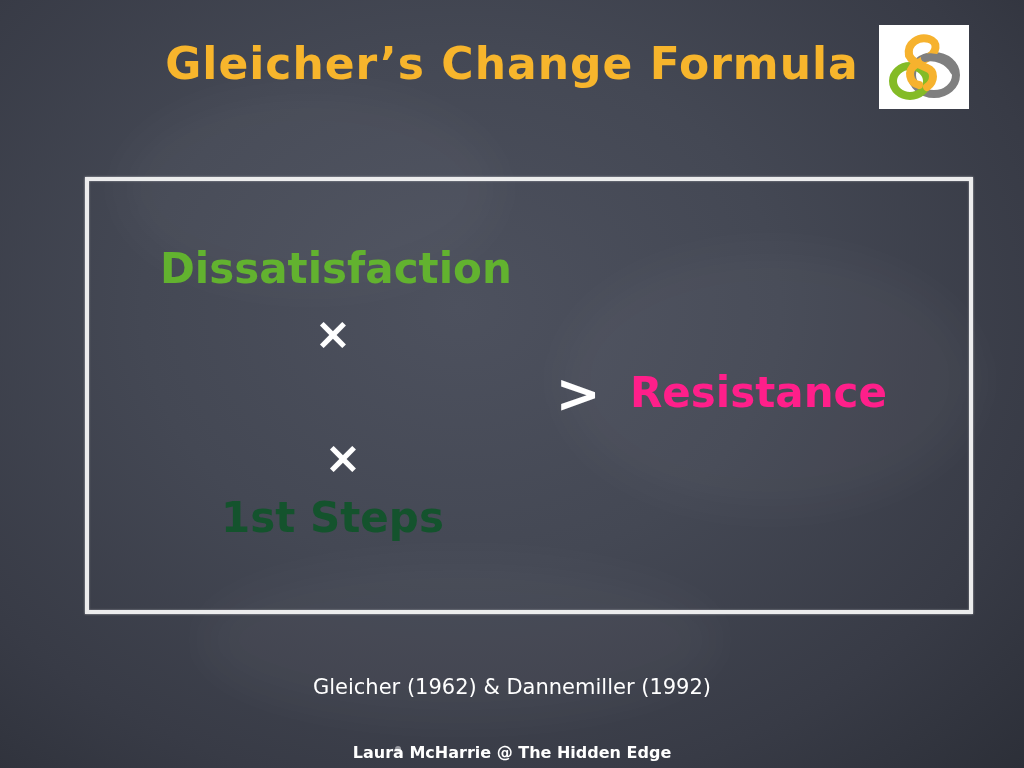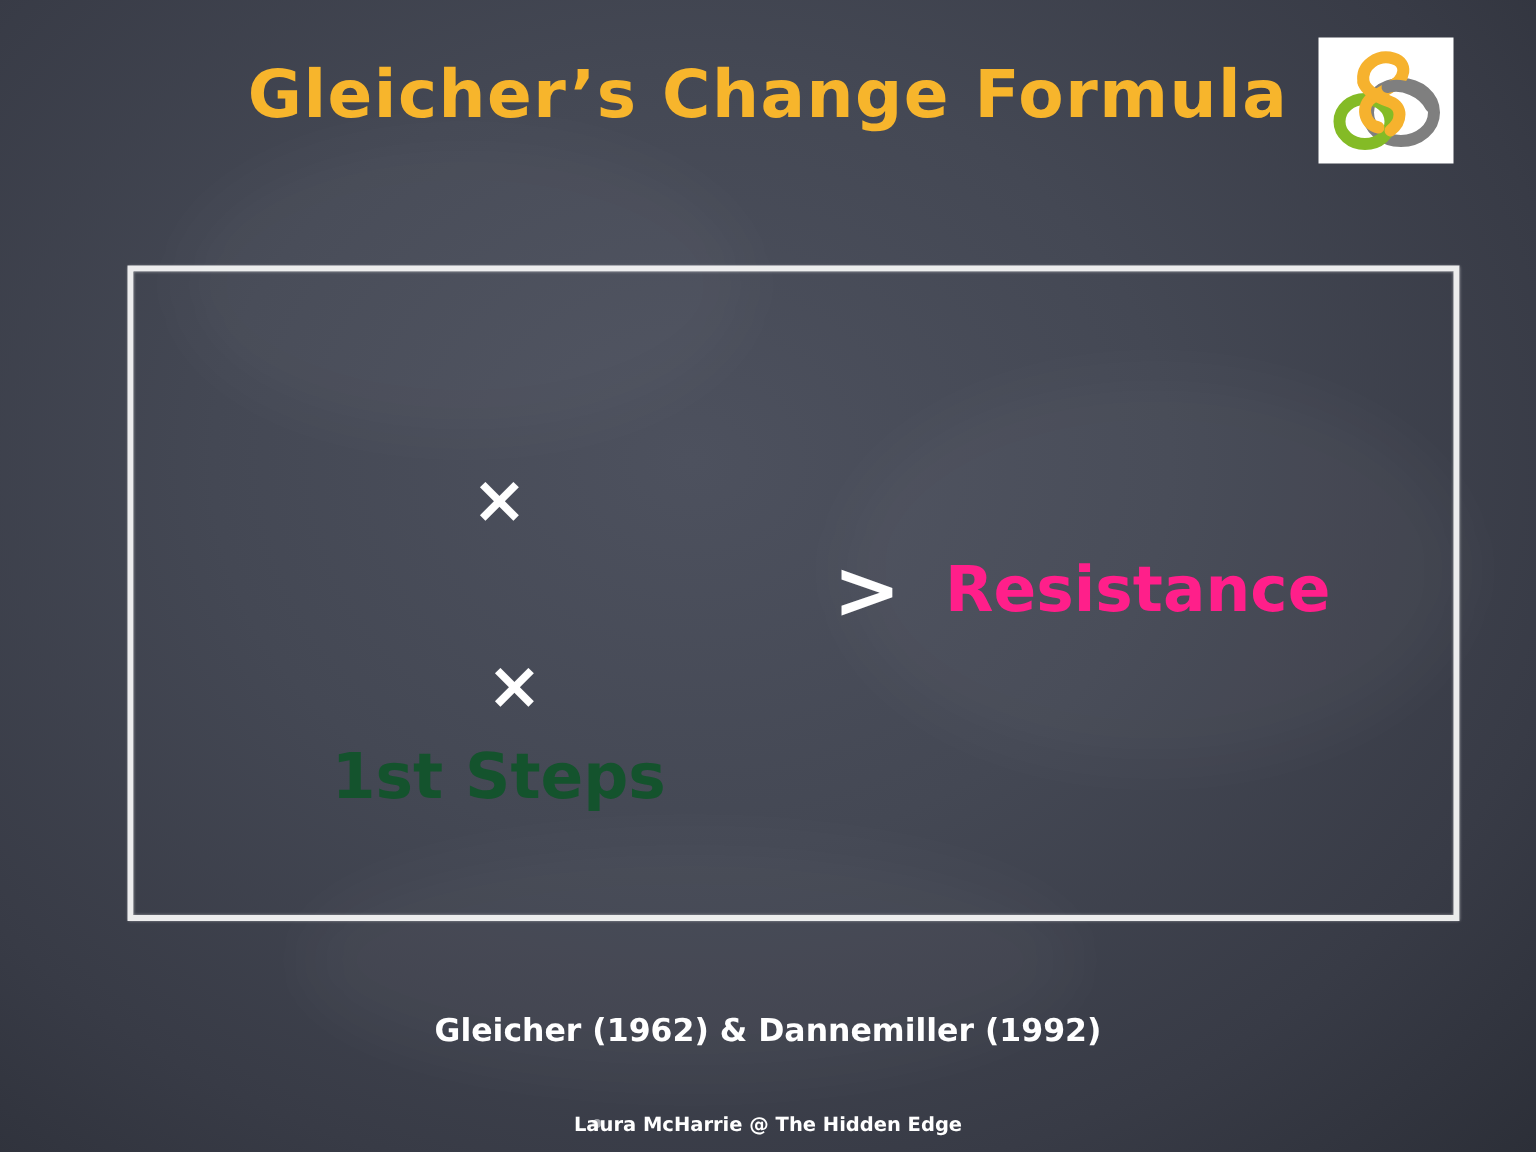--- a/index.html
+++ b/index.html
@@ -67,30 +67,30 @@
       color: #ffffff;
       text-align: center;
     }
     .citation {
       position: absolute;
       left: 0;
       width: 1024px;
       top: 675px;
       text-align: center;
       font-size: 21px;
-      font-weight: bold;
+      font-weight: normal;
       color: #ffffff;
     }
     .footer {
       position: absolute;
       left: 0;
       width: 1024px;
       top: 743px;
       text-align: center;
-      font-size: 13px;
+      font-size: 16px;
       font-weight: bold;
       color: #ffffff;
     }
     .footer-dot {
       position: absolute;
       left: 395px;
       top: 746px;
       width: 6px;
       height: 6px;
       border-radius: 50%;
@@ -116,20 +116,21 @@
 
       <path d="M30 30 C 28 18, 40 11, 50 14 C 60 17, 58 28, 48 33 L 36 40 C 28 45, 30 58, 40 60" fill="none" stroke="#f6b22e" stroke-width="8" stroke-linecap="round"></path>
       <path d="M30 30 C 32 36, 40 40, 48 43 C 56 46, 56 56, 48 62" fill="none" stroke="#f6b22e" stroke-width="8" stroke-linecap="round"></path>
 
       <path d="M46 33 C 56 30, 70 36, 75 46" fill="none" stroke="#7f7f7f" stroke-width="8" stroke-linecap="round"></path>
     </svg>
   </div>
 
   <div class="chalk-box"></div>
 
+  <div class="term" style="left:160px;top:244px;width:345px;color:#62b22f;">Dissatisfaction</div>
   <div class="op" style="left:305px;top:308px;width:56px;">×</div>
   <div class="op" style="left:315px;top:432px;width:56px;">×</div>
   <div class="term" style="left:215px;top:493px;width:235px;color:#14532d;">1st Steps</div>
 
   <div class="op" style="left:548px;top:362px;width:60px;font-size:54px;">&gt;</div>
   <div class="term" style="left:630px;top:368px;width:255px;color:#ff1f8a;">Resistance</div>
 
   <div class="citation">Gleicher (1962) &amp; Dannemiller (1992)</div>
 
   <div class="footer-dot"></div>

